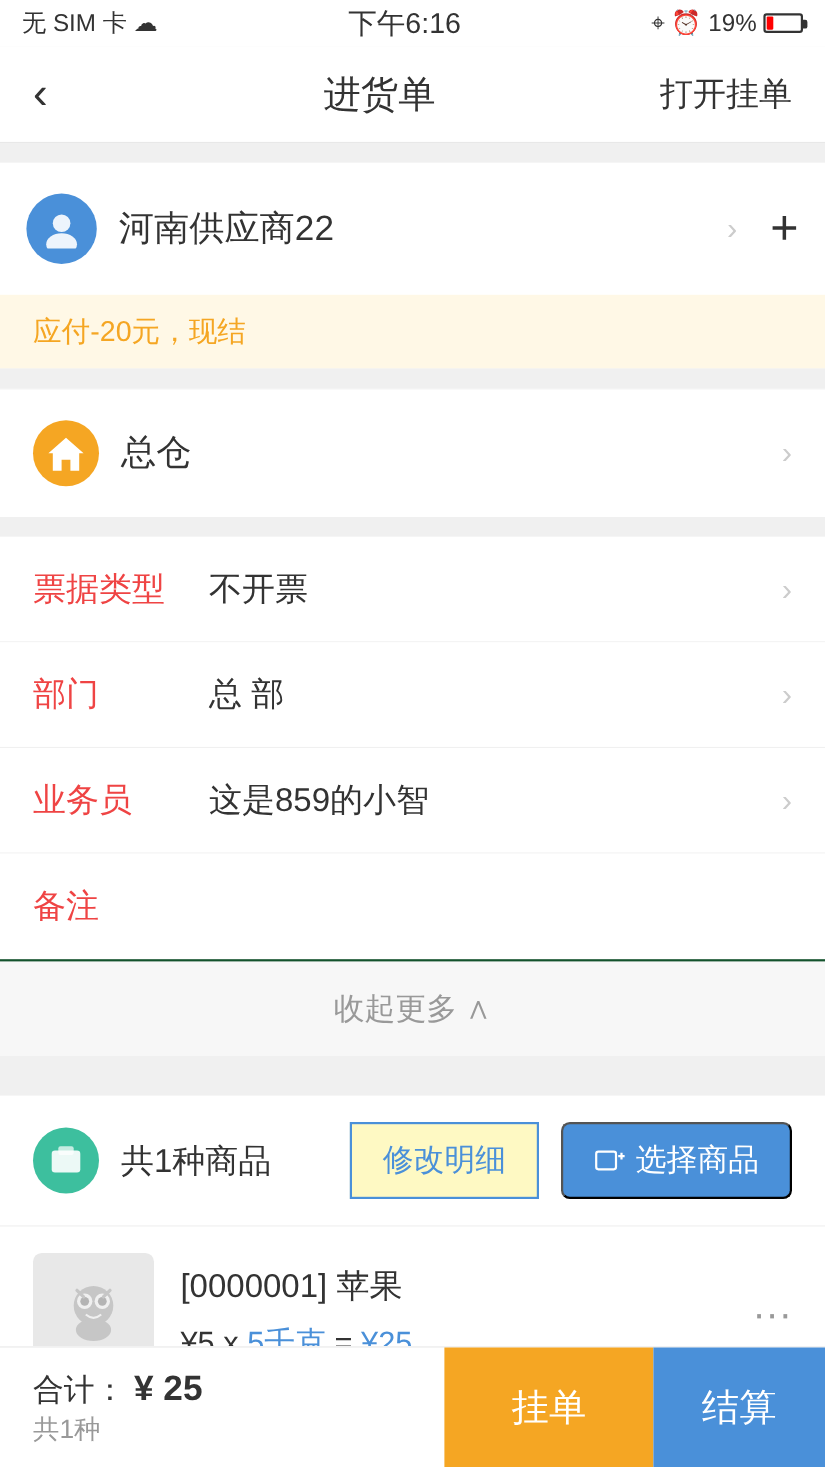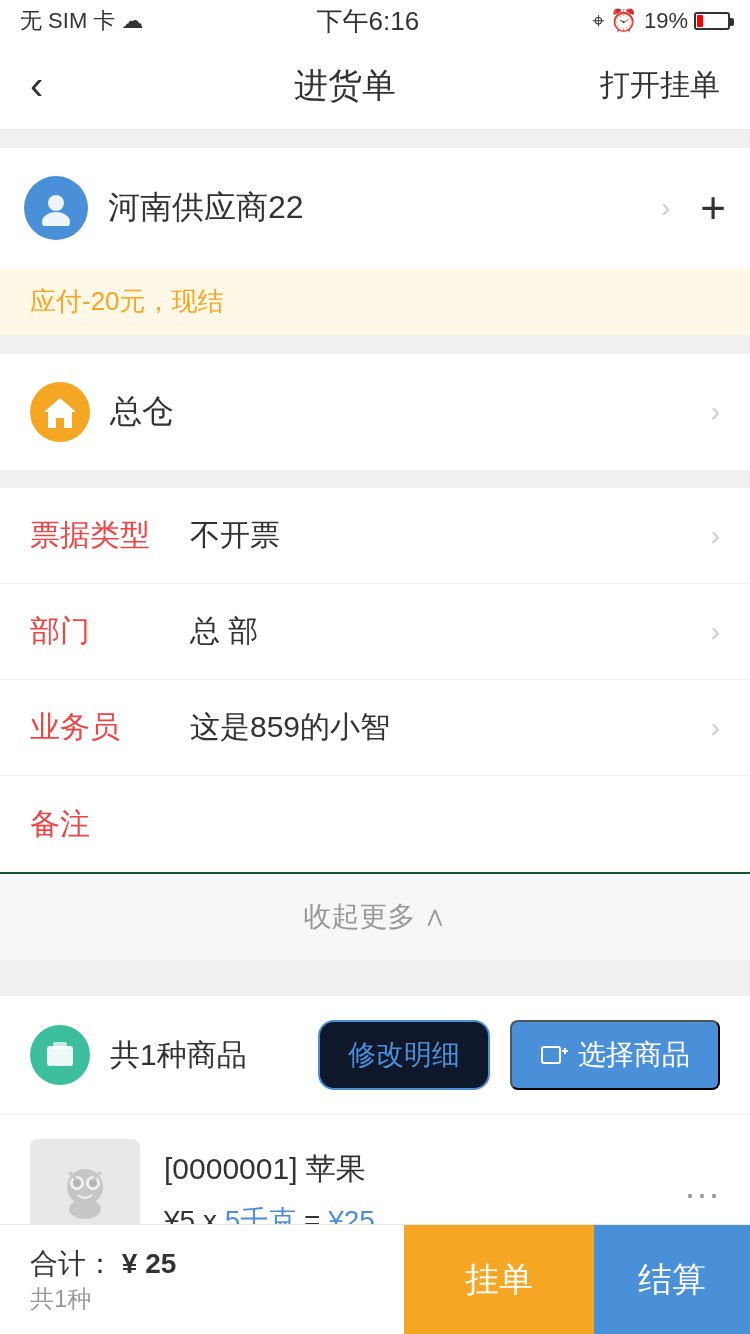--- a/index.html
+++ b/index.html
@@ -185,24 +185,24 @@
       width: 60px; height: 60px; border-radius: 50%; background: #3dbf9e;
       display: flex; align-items: center; justify-content: center;
       color: #fff; font-size: 28px; flex-shrink: 0;
     }
     .product-count {
       flex: 1; font-size: 30px; color: #333;
     }
     .btn-modify {
       border: 2px solid #4a90d9;
       color: #4a90d9;
-      background: #0f172a;
+      background: #fef9c3;
       font-size: 28px;
       padding: 14px 28px;
-      border-radius: 16px;
+      border-radius: 0;
       cursor: pointer;
     }
     .btn-select {
       background: #4a90d9;
       color: #fff;
       font-size: 28px;
       padding: 14px 28px;
       border-radius: 8px;
       cursor: pointer;
       display: flex;
@@ -254,21 +254,21 @@
       flex: 1;
       display: flex;
       flex-direction: column;
       justify-content: center;
       padding: 0 30px;
     }
     .bottom-total-line1 {
       font-size: 28px; color: #333;
     }
     .bottom-total-line1 .amount {
-      font-size: 28px; font-weight: bold; color: #333;
+      font-size: 32px; font-weight: bold; color: #333;
     }
     .bottom-total-line2 {
       font-size: 24px; color: #999;
     }
     .btn-hang {
       width: 190px;
       background: #f5a623;
       color: #fff;
       font-size: 34px;
       display: flex; align-items: center; justify-content: center;

